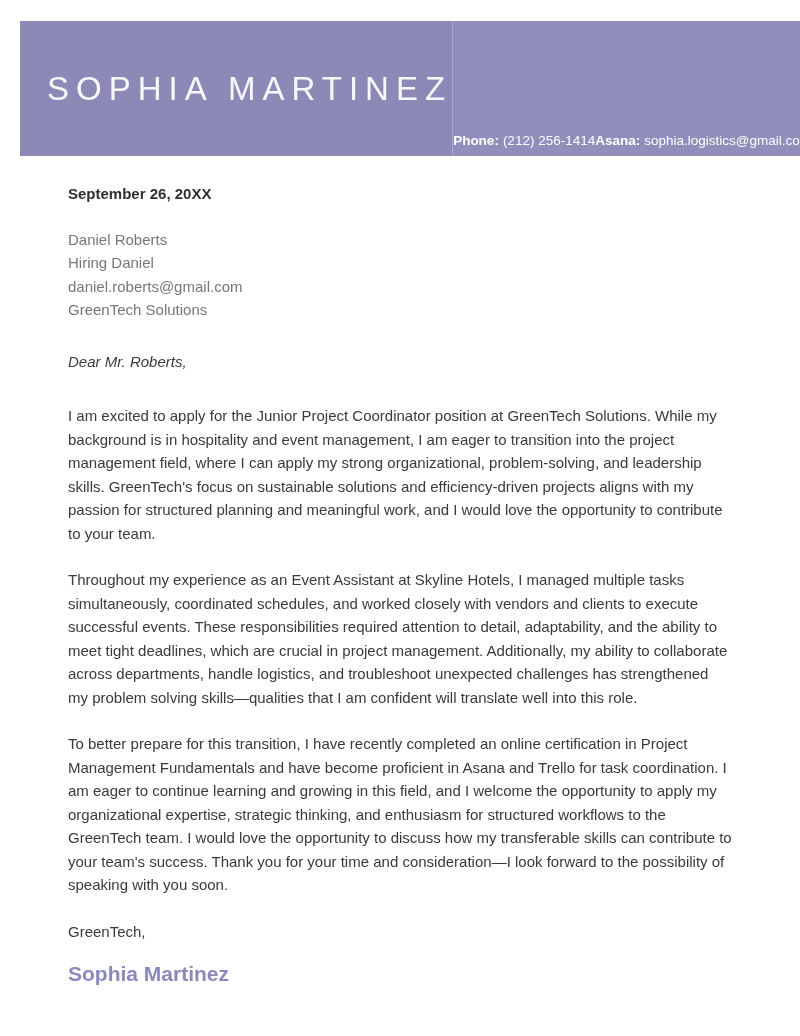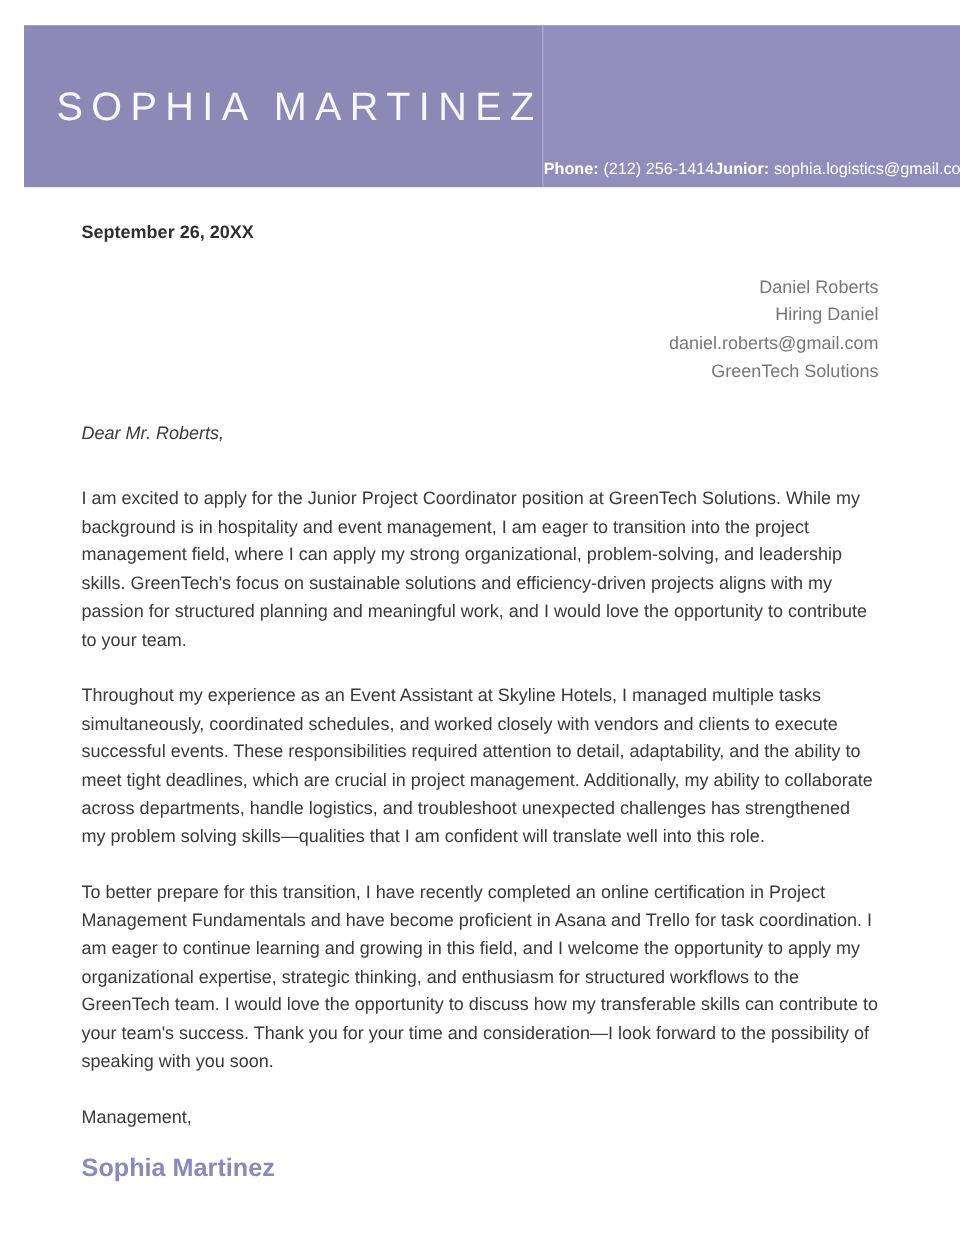--- a/index.html
+++ b/index.html
@@ -74,21 +74,20 @@
     margin: 0 0 22px 0;
     color: #2f2f2f;
     font-weight: bold;
   }
   .recipient {
     color: #777777;
     margin: 0 0 28px 0;
   }
   .recipient-line {
     line-height: 23.5px;
-    text-align: right;
   }
   .salutation {
     margin: 0 0 31px 0;
     font-style: italic;
   }
   .para {
     margin: 0 0 23px 0;
   }
   .closing {
     margin: 0 0 19px 0;
@@ -105,36 +104,36 @@
 
 <div class="band">
   <div class="band-left">
     <div class="name">SOPHIA MARTINEZ</div>
   </div>
   <div class="band-right">
     <div class="contact-line">
       <span class="lbl">Phone:</span><span>(212) 256-1414</span>
     </div>
     <div class="contact-line">
-      <span class="lbl">Junior:</span><span>sophia.logistics@gmail.com</span>
+      <span class="lbl">Asana:</span><span>sophia.logistics@gmail.com</span>
     </div>
   </div>
 </div>
 
 <div class="letter">
   <p class="date">September 26, 20XX</p>
 
   <div class="recipient">
     <div class="recipient-line">Daniel Roberts</div>
     <div class="recipient-line">Hiring Daniel</div>
     <div class="recipient-line">daniel.roberts@gmail.com</div>
     <div class="recipient-line">GreenTech Solutions</div>
   </div>
 
   <p class="salutation">Dear Mr. Roberts,</p>
 
   <p class="para">I am excited to apply for the Junior Project Coordinator position at GreenTech Solutions. While my background is in hospitality and event management, I am eager to transition into the project management field, where I can apply my strong organizational, problem-solving, and leadership skills. GreenTech's focus on sustainable solutions and efficiency-driven projects aligns with my passion for structured planning and meaningful work, and I would love the opportunity to contribute to your team.</p>
   <p class="para">Throughout my experience as an Event Assistant at Skyline Hotels, I managed multiple tasks simultaneously, coordinated schedules, and worked closely with vendors and clients to execute successful events. These responsibilities required attention to detail, adaptability, and the ability to meet tight deadlines, which are crucial in project management. Additionally, my ability to collaborate across departments, handle logistics, and troubleshoot unexpected challenges has strengthened my problem solving skills—qualities that I am confident will translate well into this role.</p>
   <p class="para">To better prepare for this transition, I have recently completed an online certification in Project Management Fundamentals and have become proficient in Asana and Trello for task coordination. I am eager to continue learning and growing in this field, and I welcome the opportunity to apply my organizational expertise, strategic thinking, and enthusiasm for structured workflows to the GreenTech team. I would love the opportunity to discuss how my transferable skills can contribute to your team's success. Thank you for your time and consideration—I look forward to the possibility of speaking with you soon.</p>
 
-  <p class="closing">Management,</p>
+  <p class="closing">GreenTech,</p>
   <div class="signature">Sophia Martinez</div>
 </div>
 
 </body></html>

